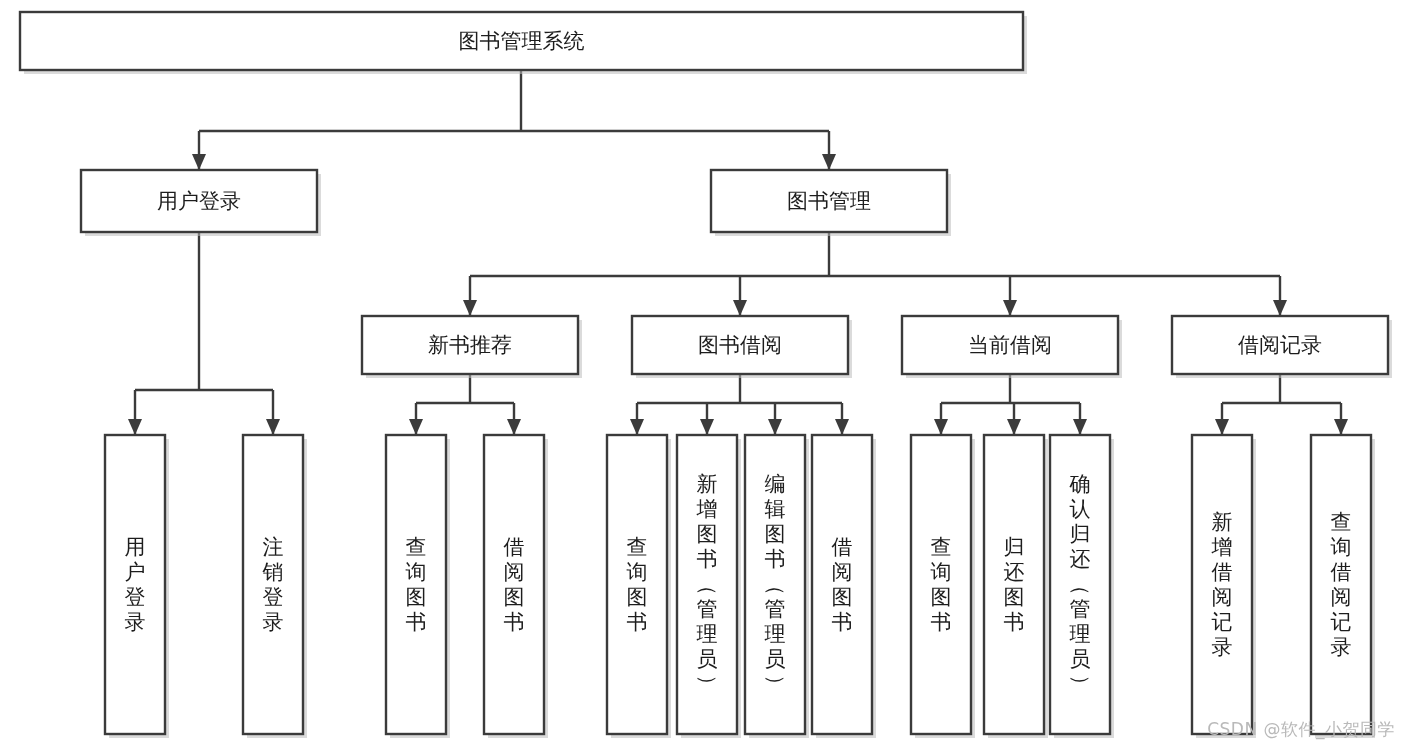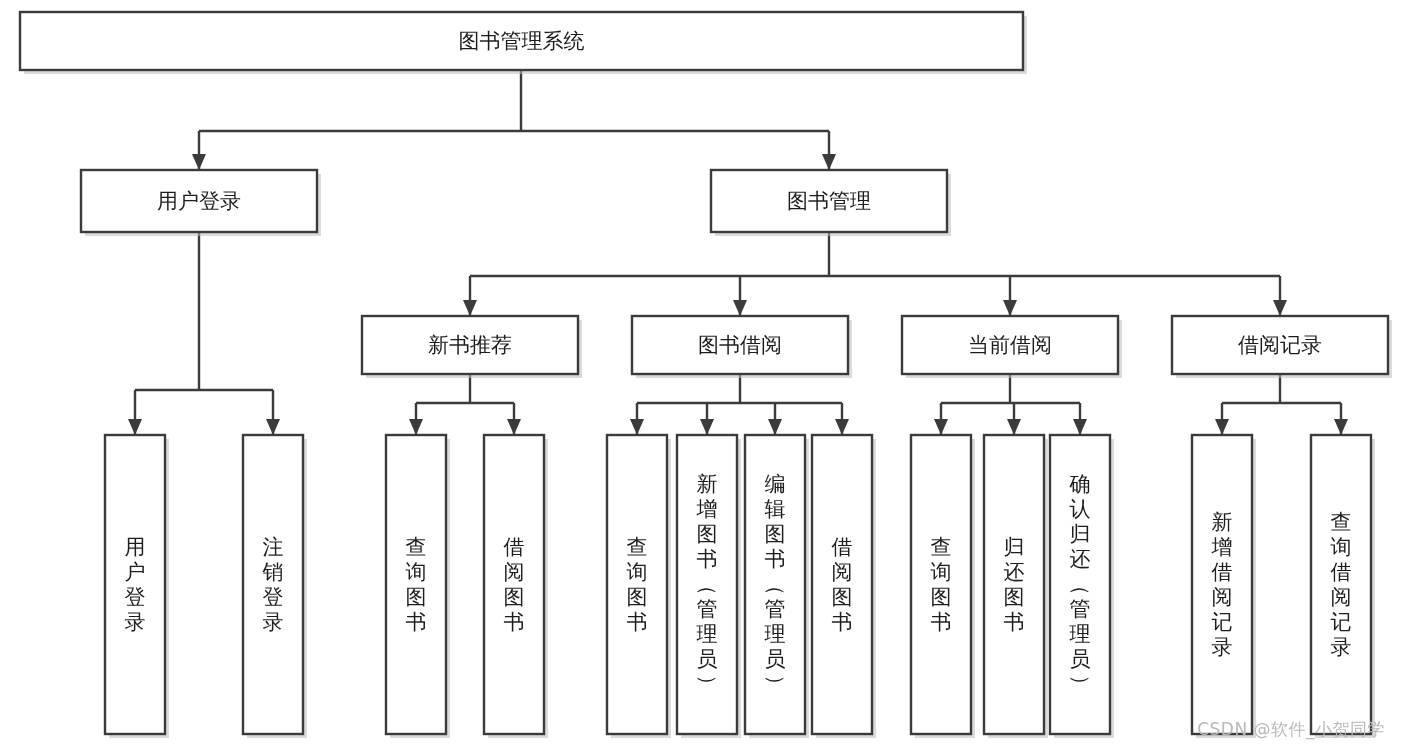--- a/index.html
+++ b/index.html
@@ -46,21 +46,21 @@
   }
   .node-label-h {
     font-family: "DejaVu Sans", "Liberation Sans", sans-serif;
     font-size: 21px;
     fill: #1d1d1d;
     text-anchor: middle;
     dominant-baseline: middle;
   }
   .watermark {
     position: absolute;
-    right: 20px;
+    right: 10px;
     bottom: 6px;
     font-family: "DejaVu Sans", "Liberation Sans", sans-serif;
     font-size: 17px;
     color: #b9b9b9;
     white-space: nowrap;
     letter-spacing: 0.5px;
   }
 </style>
 </head>
 <body>

